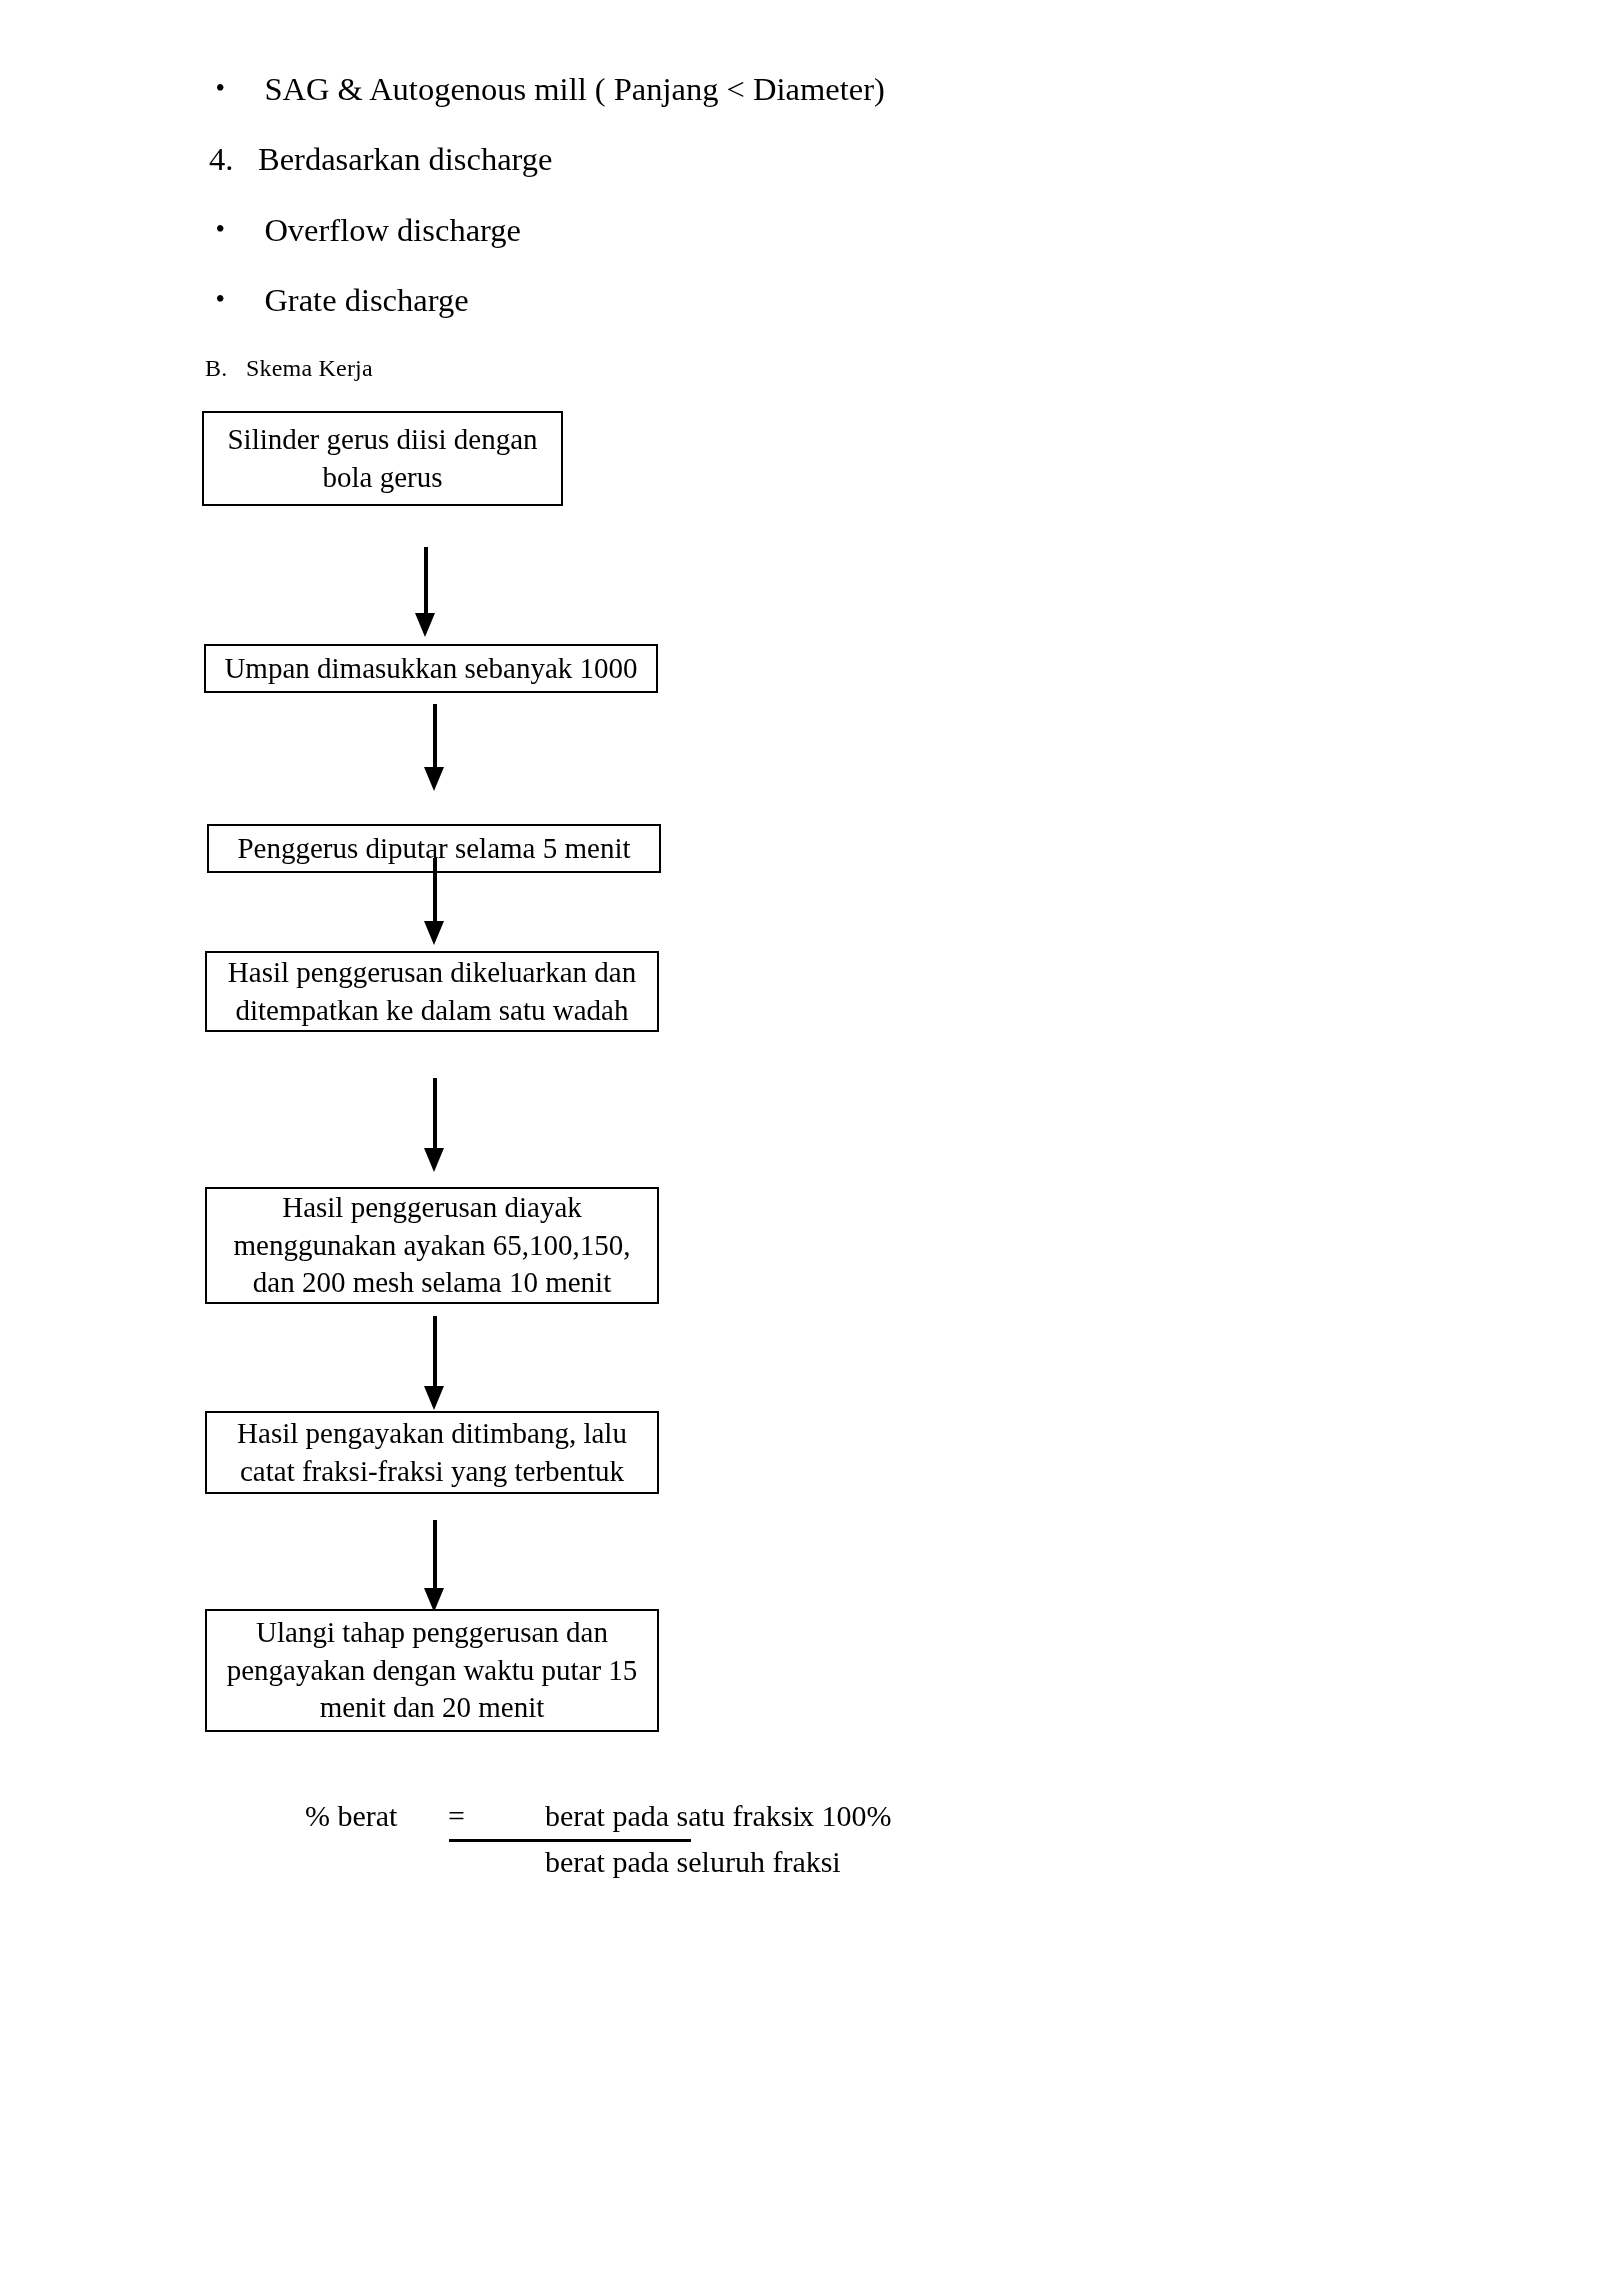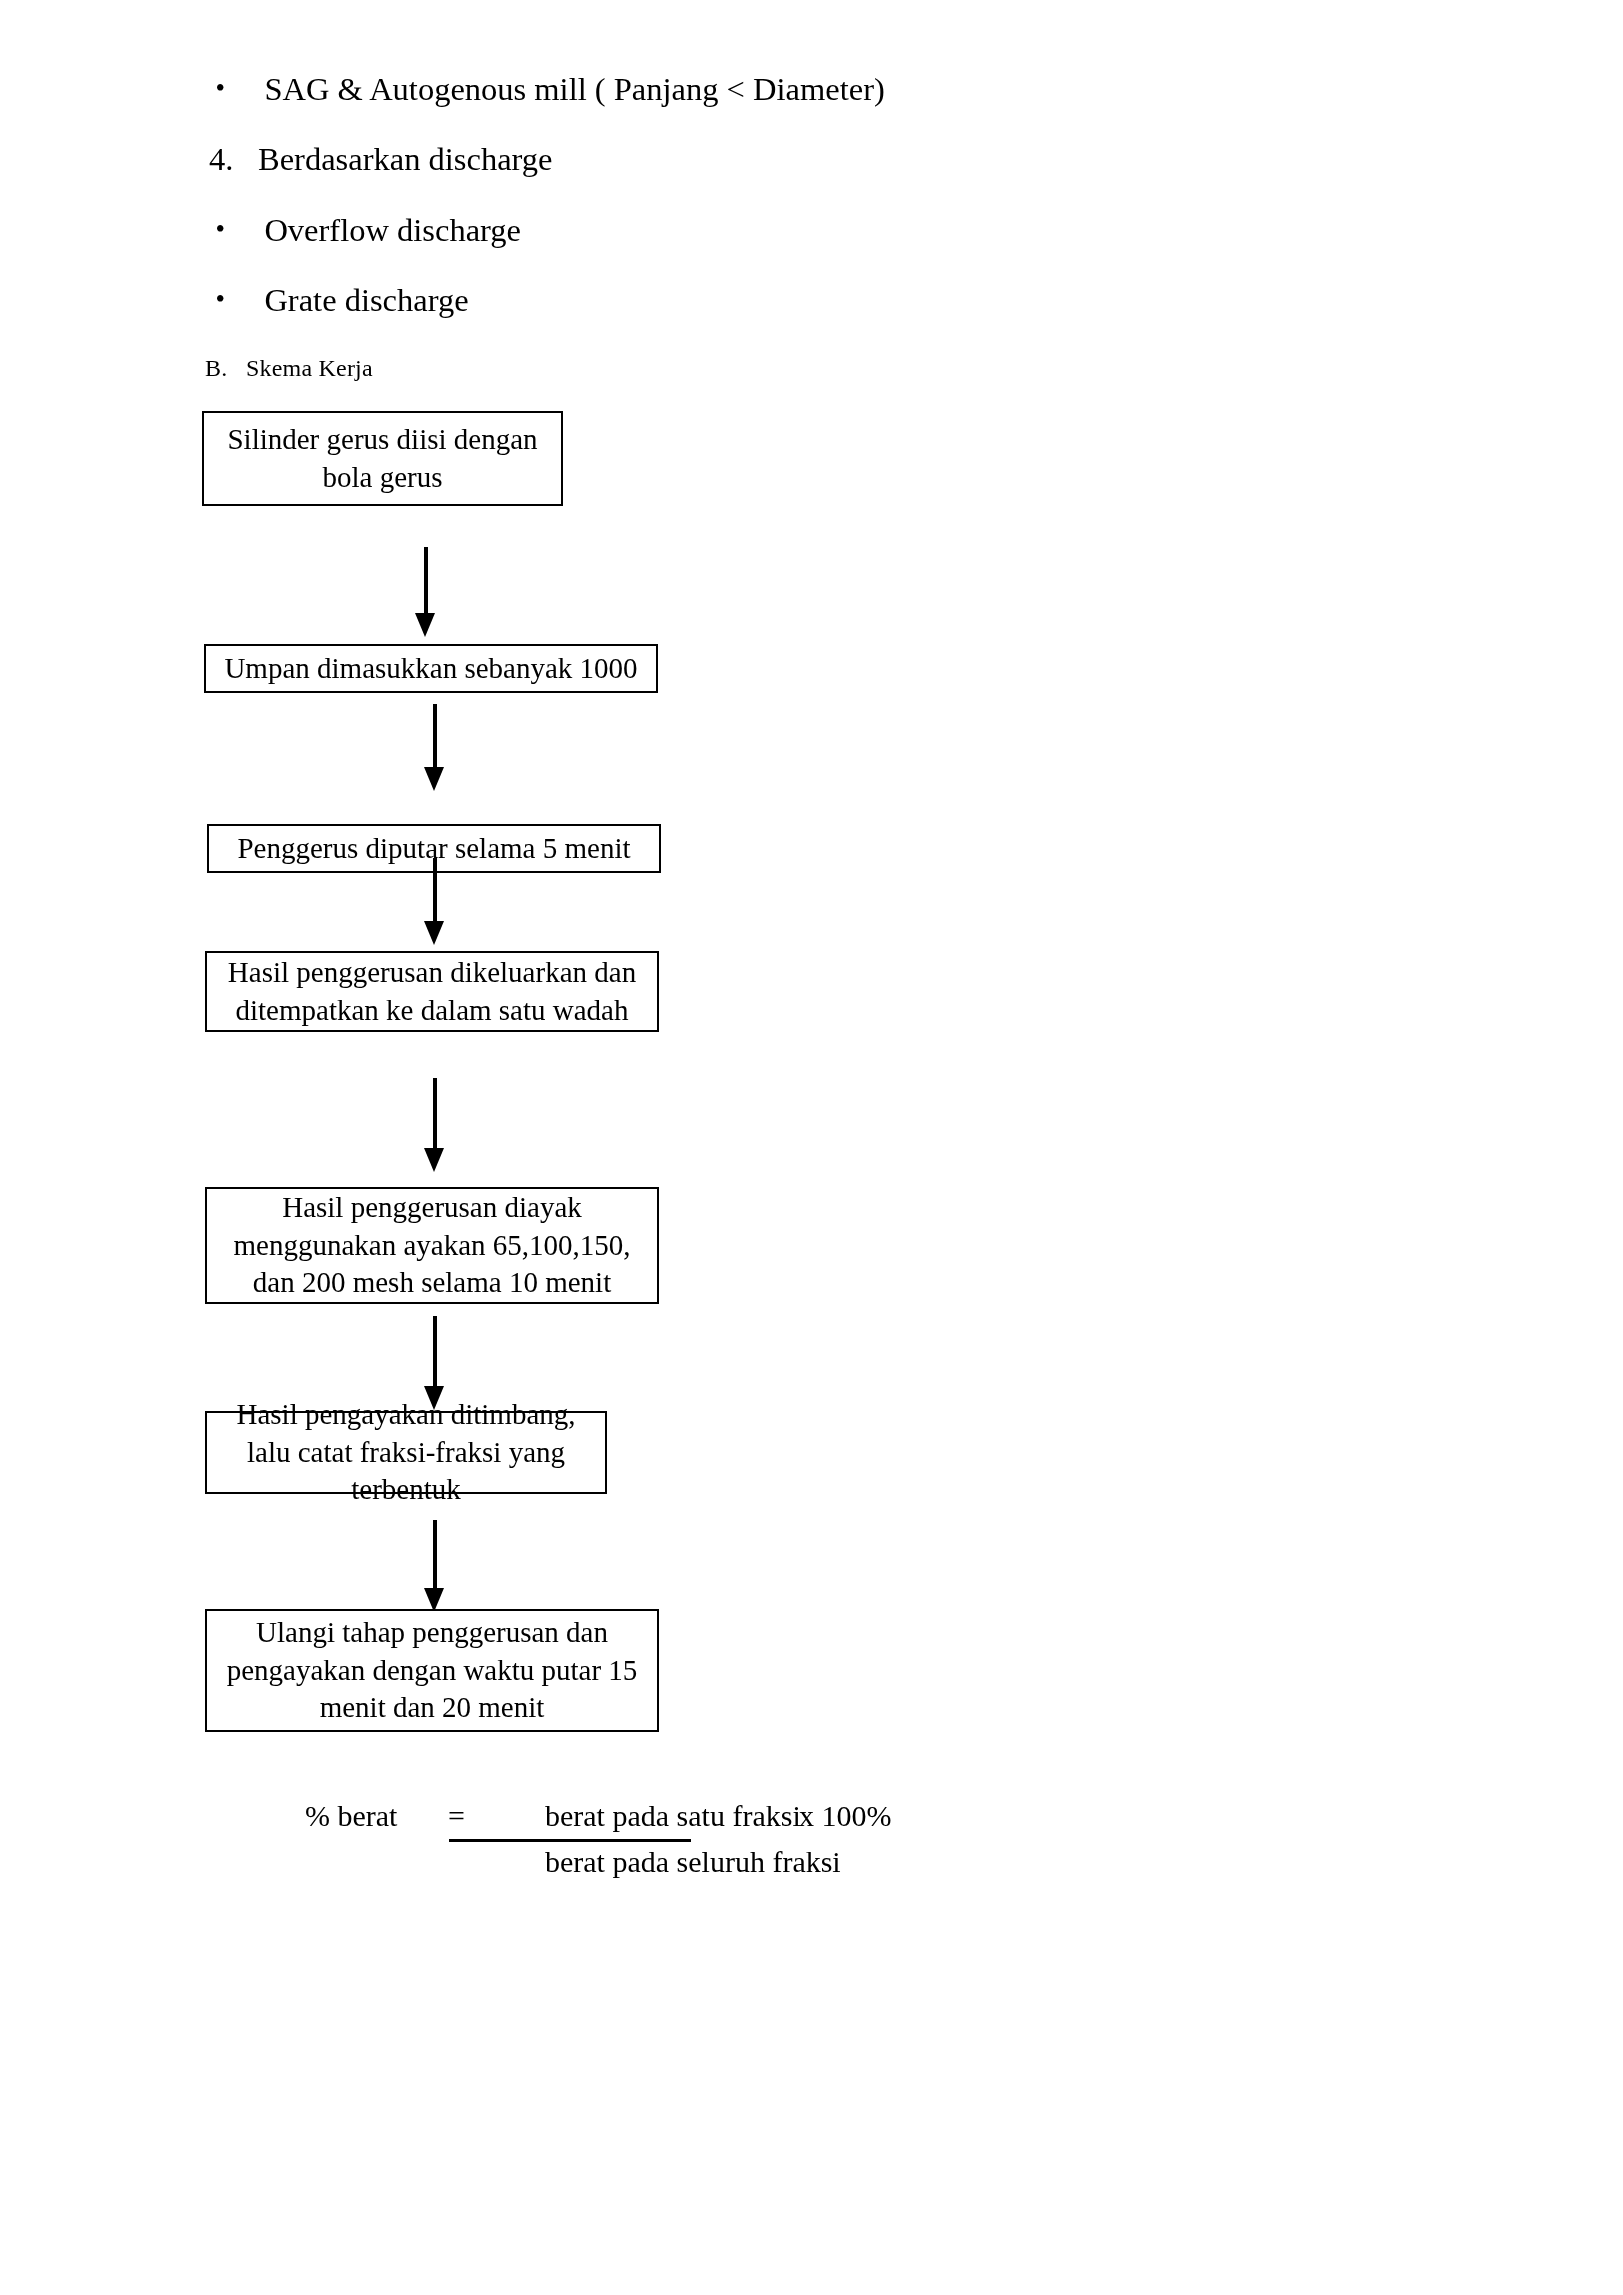--- a/index.html
+++ b/index.html
@@ -235,21 +235,21 @@
 
     <div class="flow-box" style="left:205px; top:1167px; width:454px; height:117px;margin-top:20px;">
       <span class="boxtext">Hasil penggerusan diayak menggunakan ayakan 65,100,150, dan 200 mesh selama 10 menit</span>
     </div>
 
     <div class="arrow" style="left:424px; top:1316px; height:94px;">
       <span class="shaft" style="height:70px;"></span>
       <span class="head"></span>
     </div>
 
-    <div class="flow-box" style="left:205px; top:1411px; width:402px; height:83px;">
+    <div class="flow-box" style="left:205px; top:1411px; width:454px; height:83px;">
       <span class="boxtext">Hasil pengayakan ditimbang, lalu catat fraksi-fraksi yang terbentuk</span>
     </div>
 
     <div class="arrow" style="left:424px; top:1520px; height:92px;">
       <span class="shaft" style="height:68px;"></span>
       <span class="head"></span>
     </div>
 
     <div class="flow-box" style="left:205px; top:1609px; width:454px; height:123px;">
       <span class="boxtext">Ulangi tahap penggerusan dan pengayakan dengan waktu putar 15 menit dan 20 menit</span>

